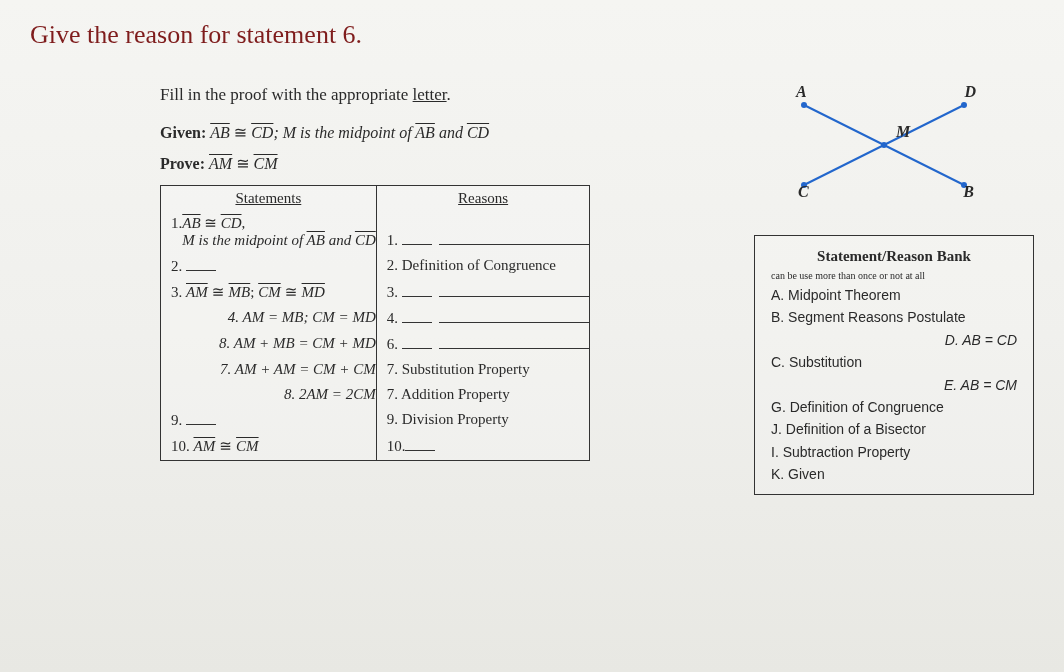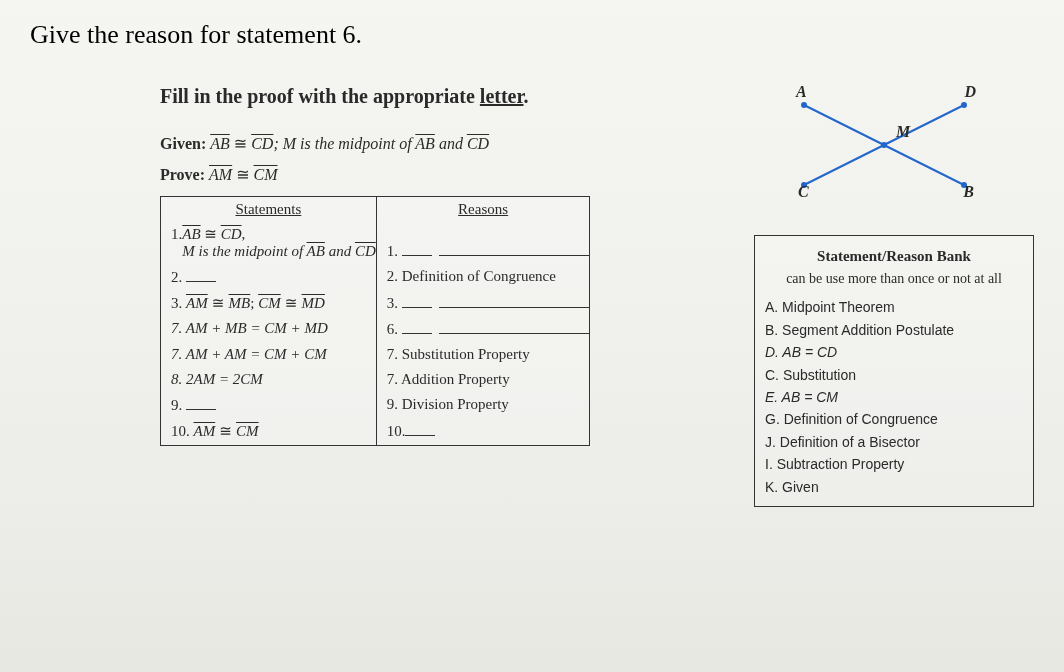--- a/index.html
+++ b/index.html
@@ -9,48 +9,48 @@
       background: linear-gradient(to bottom, #f5f5f2 0%, #f0f0ed 50%, #e8e8e3 100%);
       font-family: Georgia, 'Times New Roman', serif;
       color: #2a2a2a;
       padding: 20px 30px;
       position: relative;
     }
     .title {
       font-size: 26px;
       font-weight: normal;
       margin-bottom: 35px;
-      color: #000000;
+      color: #7f1d1d;
     }
     .content {
       display: flex;
       gap: 20px;
       padding-left: 130px;
     }
     .left-col {
       flex: 1;
     }
     .instructions {
-      font-size: 20px;
-      margin-bottom: 26px;
-      font-weight: bold;
+      font-size: 17px;
+      margin-bottom: 18px;
+      font-weight: normal;
     }
     .instructions .underline {
       text-decoration: underline;
     }
     .given, .prove {
       font-size: 16px;
       margin-bottom: 12px;
     }
     .label-bold { font-weight: bold; }
     .overline {
       text-decoration: overline;
       font-style: italic;
     }
-    .italic { font-style: italic; }
+    .italic { font-style: italic; text-align: right; }
     .proof-table {
       border: 1px solid #333;
       border-collapse: collapse;
       margin-top: 10px;
       font-size: 15px;
       background: rgba(255,255,255,0.2);
     }
     .proof-table th {
       text-decoration: underline;
       font-weight: normal;
@@ -82,34 +82,32 @@
     }
     .diagram {
       width: 200px;
       height: 120px;
       position: relative;
       margin-left: 30px;
       margin-bottom: 30px;
     }
     .bank {
       border: 1px solid #333;
-      padding: 8px 10px;
+      padding: 8px 16px;
       font-size: 14px;
       line-height: 1.6;
       background: rgba(255,255,255,0.15);
     }
     .bank-title {
       font-weight: bold;
       text-align: center;
       font-size: 15px;
     }
     .bank-sub {
-      font-size: 14px;
-      text-align: center;
-      margin-bottom: 6px;
+      font-size: 10px;
     }
     .bank-item { font-family: Arial, sans-serif; }
     .congruent { font-family: Arial, sans-serif; }
   </style>
 </head>
 <body>
 
 <div class="title">Give the reason for statement 6.</div>
 
 <div class="content">
@@ -147,21 +145,25 @@
         <td class="col-divider"><span>2.</span> <span class="blank-short"></span></td>
         <td>2. Definition of Congruence</td>
       </tr>
       <tr>
         <td class="col-divider">
           <span>3. </span><span class="overline">AM</span><span class="congruent"> ≅ </span><span class="overline">MB</span><span>; </span><span class="overline">CM</span><span class="congruent"> ≅ </span><span class="overline">MD</span>
         </td>
         <td><span>3.</span> <span class="blank-short"></span> <span class="blank-long"></span></td>
       </tr>
       <tr>
-        <td class="col-divider italic">7. AM + MB = CM + MD</td>
+        <td class="col-divider italic">4. AM = MB; CM = MD</td>
+        <td><span>4.</span> <span class="blank-short"></span> <span class="blank-long"></span></td>
+      </tr>
+      <tr>
+        <td class="col-divider italic">8. AM + MB = CM + MD</td>
         <td><span>6.</span> <span class="blank-short"></span> <span class="blank-long"></span></td>
       </tr>
       <tr>
         <td class="col-divider italic">7. AM + AM = CM + CM</td>
         <td>7. Substitution Property</td>
       </tr>
       <tr>
         <td class="col-divider italic">8. 2AM = 2CM</td>
         <td>7. Addition Property</td>
       </tr>
@@ -194,21 +196,21 @@
       <div style="position:absolute;right:8px;top:-2px;font-style:italic;font-weight:bold">D</div>
       <div style="position:absolute;left:14px;top:98px;font-style:italic;font-weight:bold">C</div>
       <div style="position:absolute;right:10px;top:98px;font-style:italic;font-weight:bold">B</div>
       <div style="position:absolute;left:112px;top:38px;font-style:italic;font-weight:bold">M</div>
     </div>
 
     <div class="bank">
       <div class="bank-title">Statement/Reason Bank</div>
       <div class="bank-sub">can be use more than once or not at all</div>
       <div class="bank-item">A. Midpoint Theorem</div>
-      <div class="bank-item">B. Segment Addition Postulate</div>
+      <div class="bank-item">B. Segment Reasons Postulate</div>
       <div class="bank-item italic">D.  AB = CD</div>
       <div class="bank-item">C. Substitution</div>
       <div class="bank-item italic">E.  AB = CM</div>
       <div class="bank-item">G.  Definition of Congruence</div>
       <div class="bank-item">J.  Definition of a Bisector</div>
       <div class="bank-item">I. Subtraction Property</div>
       <div class="bank-item">K. Given</div>
     </div>
   </div>
 </div>

